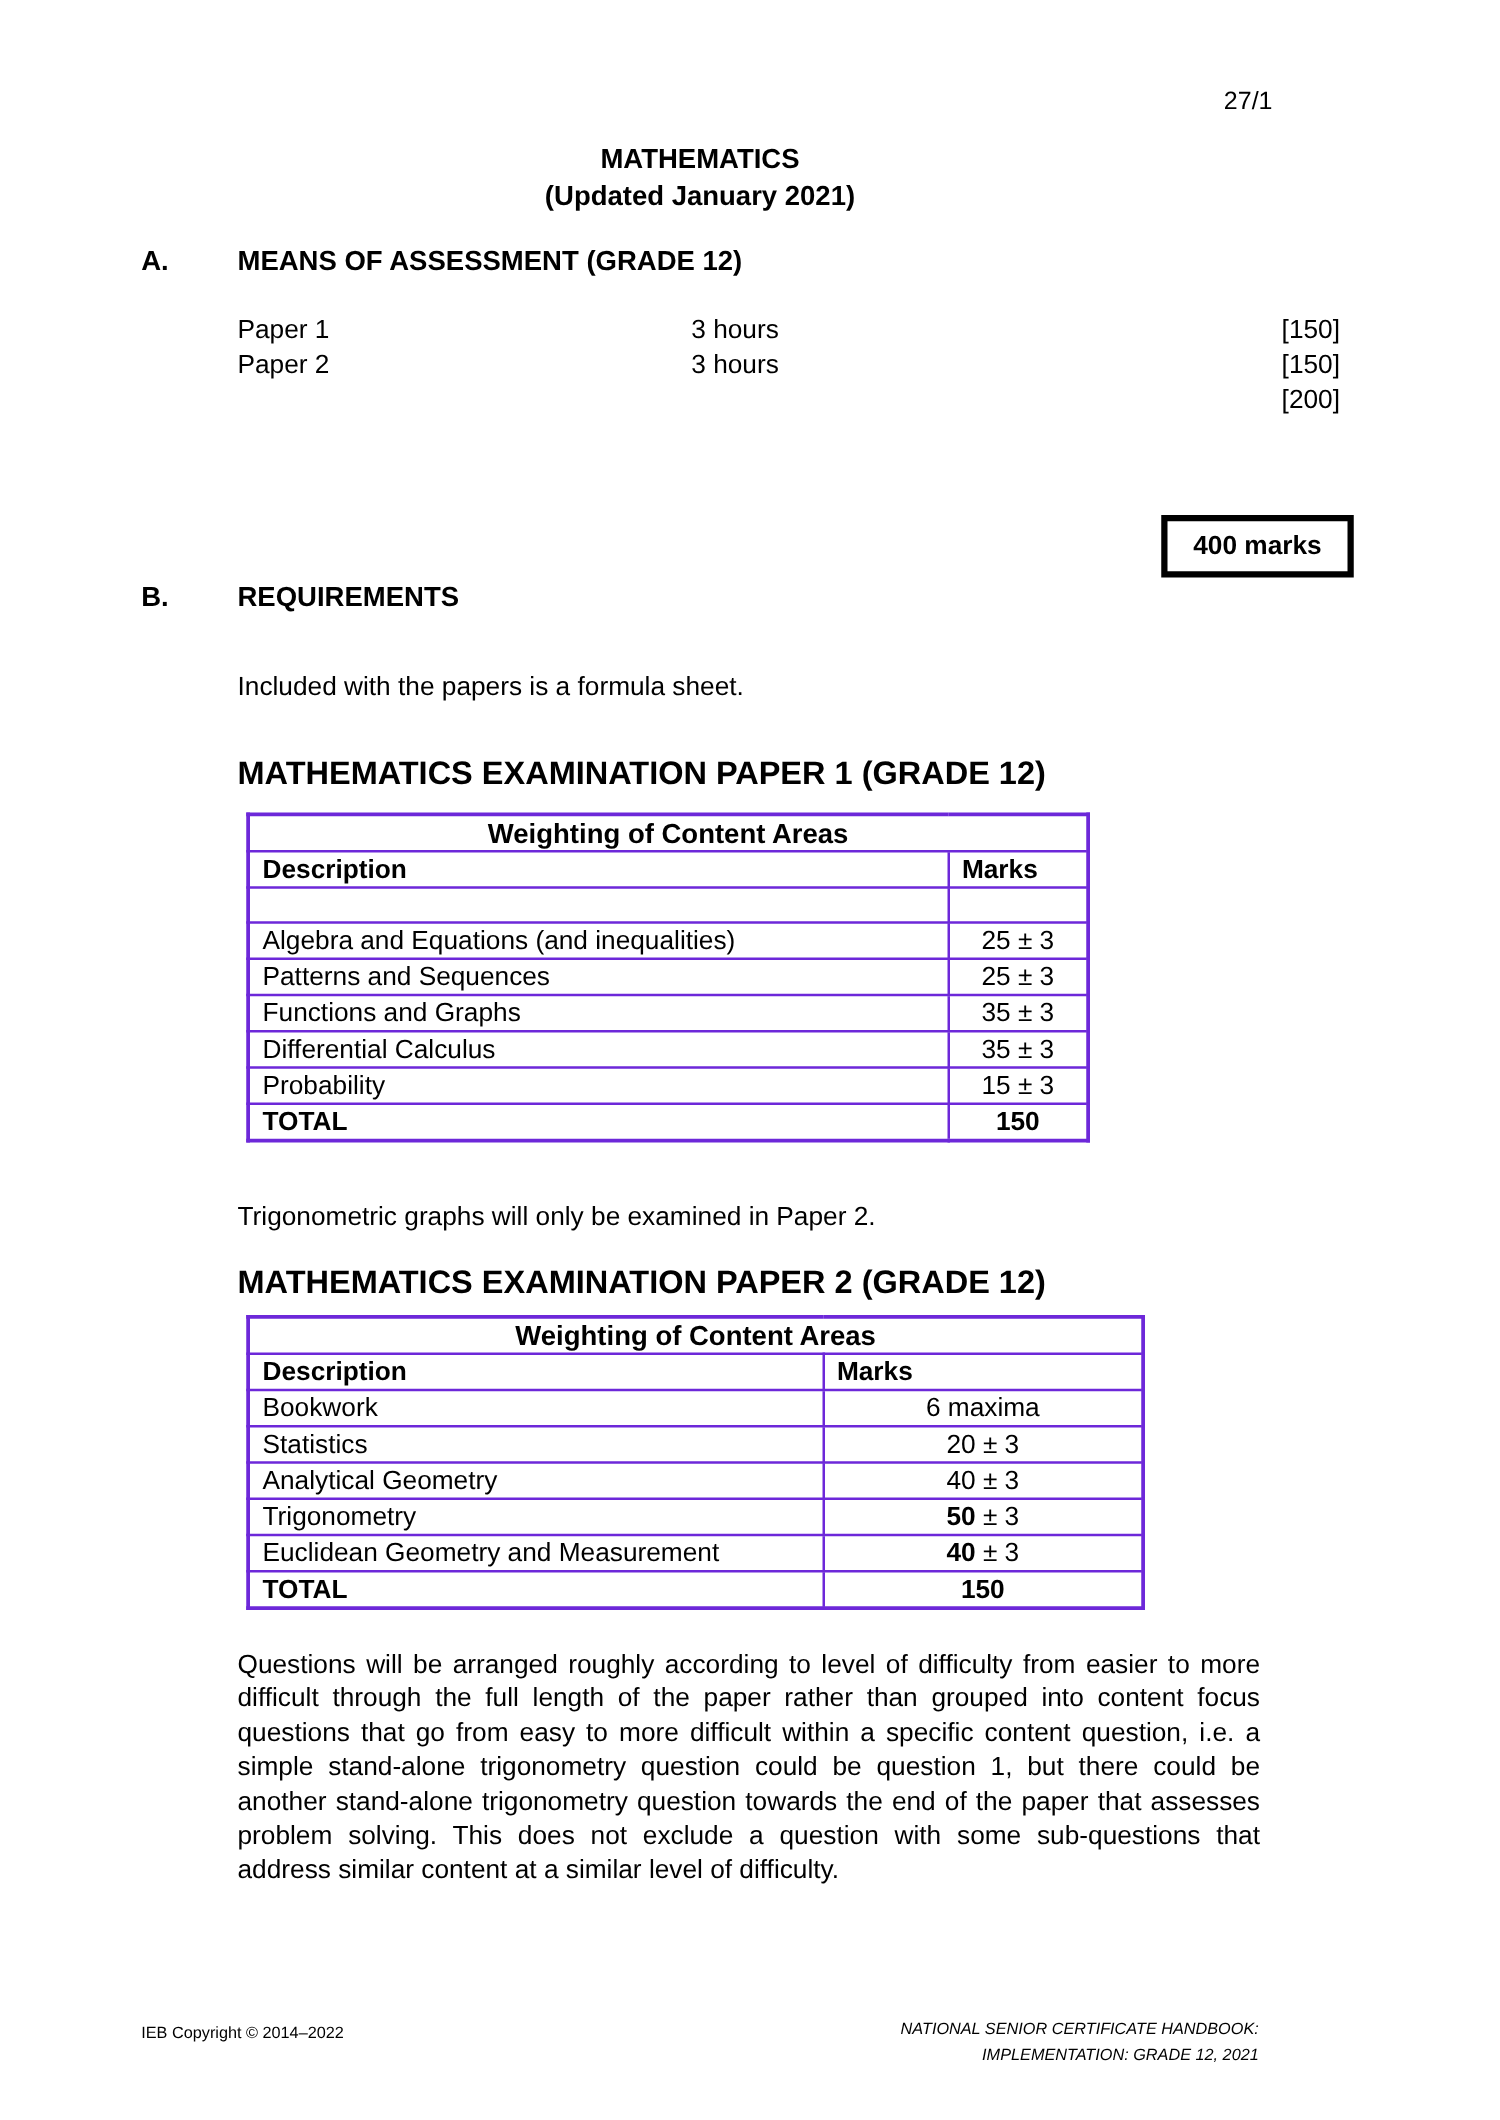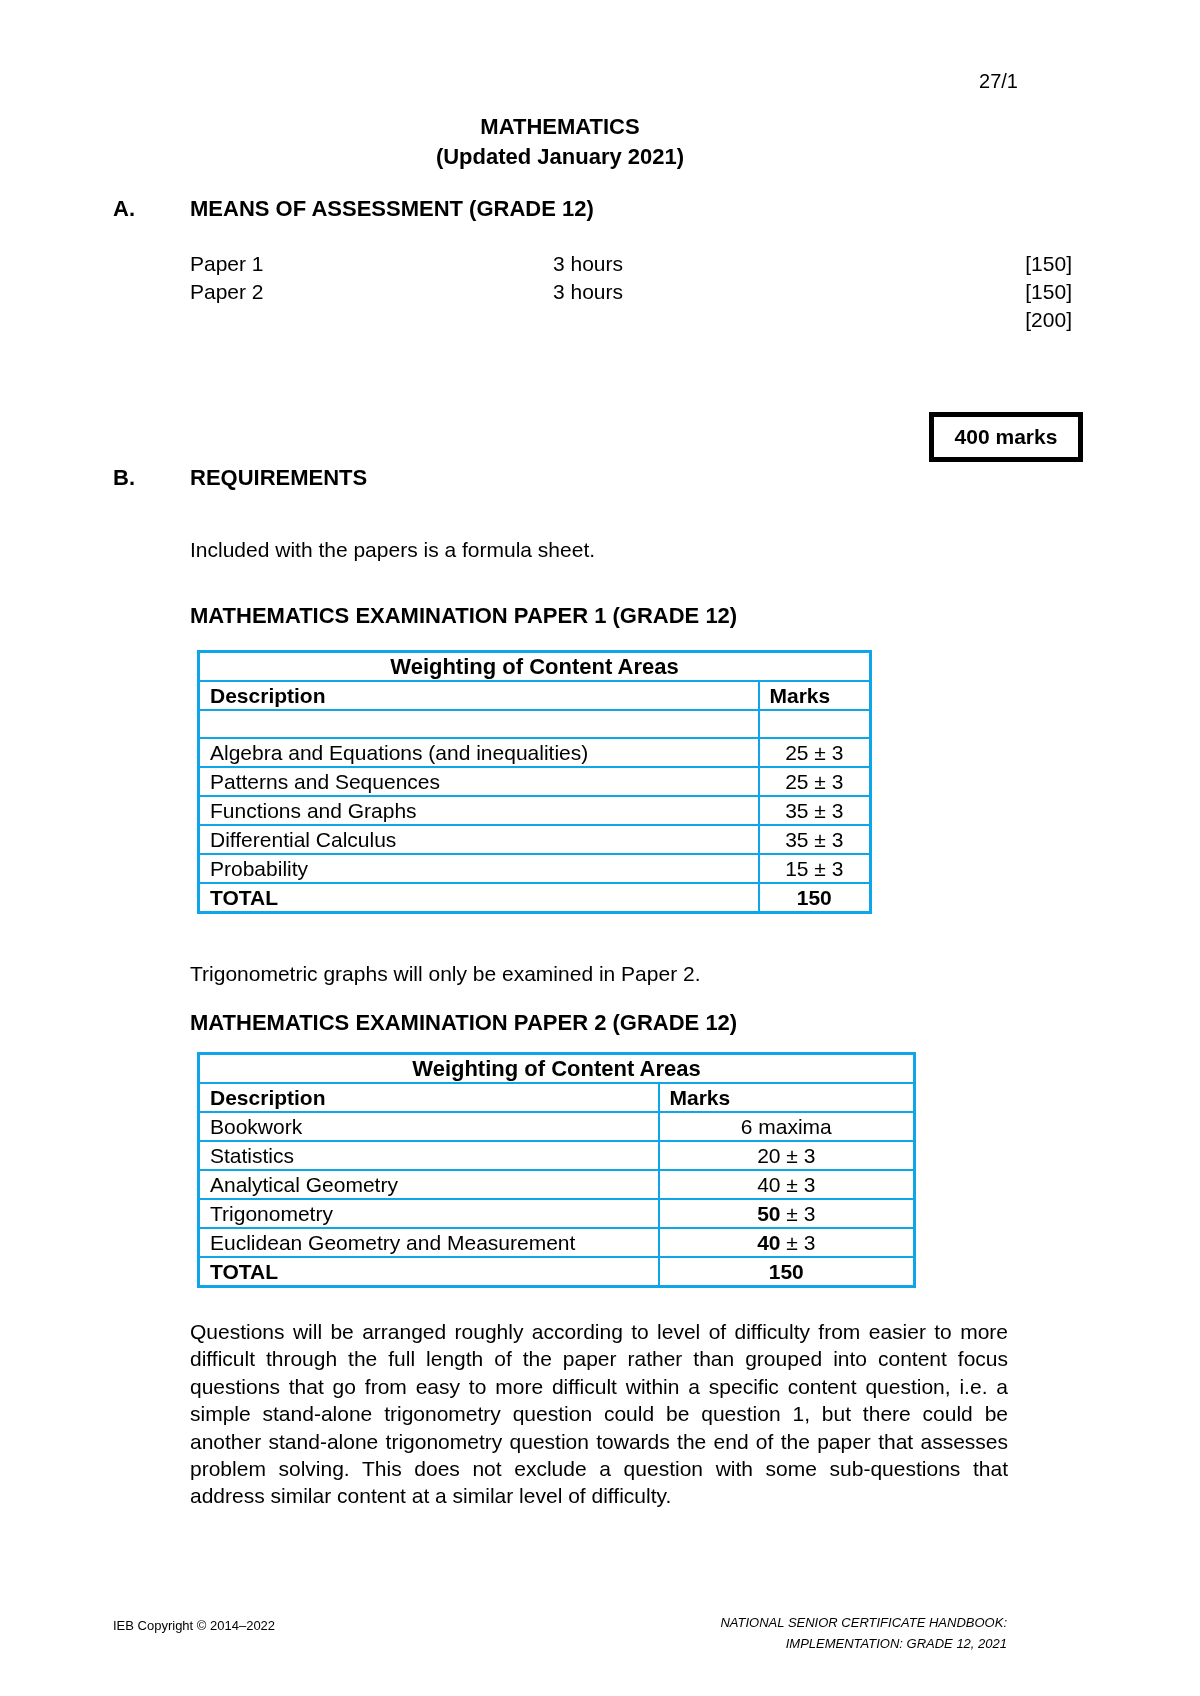--- a/index.html
+++ b/index.html
@@ -20,25 +20,25 @@
   .assess .nm { width:363px; }
   .assess .dur { flex:1; }
   .assess .mk { text-align:right; }
   .marksbox {
     left:929px; top:380px; width:154px; height:50px; border:5px solid #000;
     display:flex; align-items:center; justify-content:center; font-weight:bold; font-size:21px;margin-top:32px;
   }
   .body-note { left:190px; white-space:nowrap; }
   .formula-note { top:538px; }
   .trig-note { top:962px; }
-  .paper-heading { left:190px; font-weight:bold; font-size:22px; white-space:nowrap; }
+  .paper-heading { left:190px; font-weight:bold; font-size:26px; white-space:nowrap; }
   .p1-heading { top:603px; }
   .p2-heading { top:1010px; }
   table { border-collapse:collapse; position:absolute; left:197px; table-layout:fixed; background:#fff; }
-  table, th, td { border:2px solid #0ea5e9; }
+  table, th, td { border:2px solid #6d28d9; }
   table { border-width:3px; }
   th, td { font-size:21px; line-height:27px; padding:0 10px; height:29px; vertical-align:middle; overflow:hidden; }
   .t1 { top:650px; width:672px; }
   .t2 { top:1052px; width:716px; }
   tr.span-row th { text-align:center; font-size:22px; }
   tr.head-row th { text-align:left; }
   th.marks, td.marks { text-align:center; }
   tr.spacer-row td { height:28px; }
   tr.total-row td { font-weight:bold; }
   td.marks b { font-weight:bold; }

